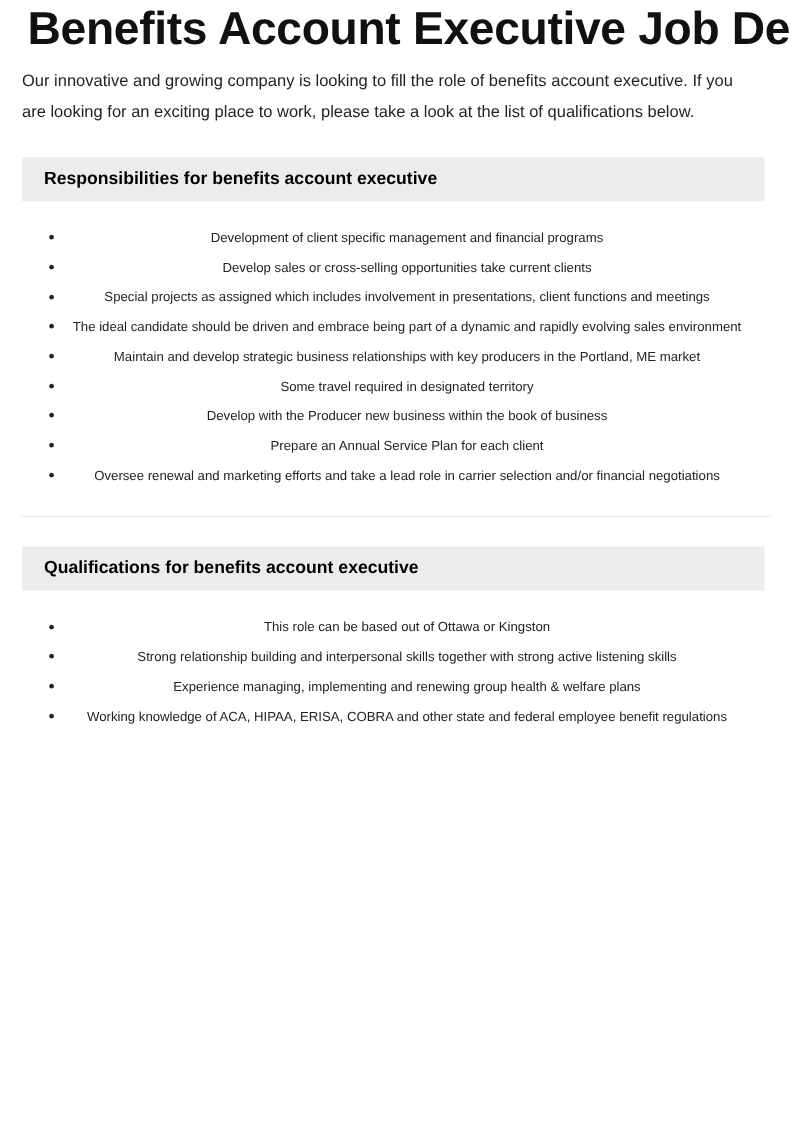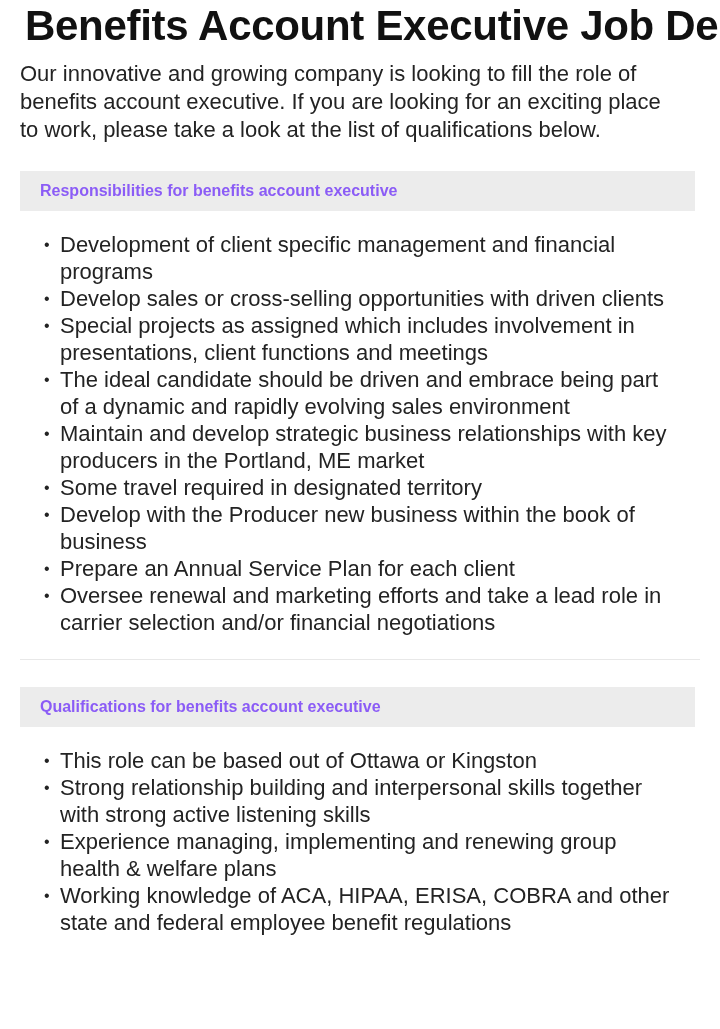--- a/index.html
+++ b/index.html
@@ -27,58 +27,59 @@
     letter-spacing: -0.3px;
     color: #111111;
     margin: 0;
     padding: 6px 20px 0 25px;
     line-height: 40px;
     white-space: nowrap;
   }
   .intro {
     margin: 0;
     padding: 14px 36px 0 20px;
-    font-size: 22px;
+    font-size: 15px;
     line-height: 28px;
     color: #232323;
     font-weight: normal;
   }
   .section {
     margin: 0;
     padding: 0;
   }
   .section-divider {
     height: 1px;
     background: #e8e8e8;
     margin: 23px 20px 0 20px;
     border: 0;
   }
   .section-header {
     background: #ececec;
     margin: 27px 25px 0 20px;
     padding: 10px 20px 11px 20px;
     font-size: 16px;
     font-weight: bold;
-    color: #8b5cf6;
+    color: #000000;
     line-height: 19px;
   }
   .section-header.second {
   }
   ul.bullet-list {
     list-style: none;
     margin: 0;
     padding: 20px 40px 0 44px;
   }
   ul.bullet-list li {
     position: relative;
-    font-size: 22px;
+    font-size: 12px;
     line-height: 27px;
     color: #232323;
     padding-left: 16px;
     margin-bottom: 0px;
+    text-align: center;
   }
   ul.bullet-list li::before {
     content: "\2022";
     position: absolute;
     left: 0;
     top: 0;
     font-size: 16px;
     line-height: 27px;
     color: #232323;
   }
@@ -91,21 +92,21 @@
 <div class="page">
 
   <h1 class="page-title">Benefits Account Executive Job Description</h1>
 
   <p class="intro">Our innovative and growing company is looking to fill the role of benefits account executive. If you are looking for an exciting place to work, please take a look at the list of qualifications below.</p>
 
   <div class="section">
     <div class="section-header">Responsibilities for benefits account executive</div>
     <ul class="bullet-list list-responsibilities">
         <li>Development of client specific management and financial programs</li>
-        <li>Develop sales or cross-selling opportunities with driven clients</li>
+        <li>Develop sales or cross-selling opportunities take current clients</li>
         <li>Special projects as assigned which includes involvement in presentations, client functions and meetings</li>
         <li>The ideal candidate should be driven and embrace being part of a dynamic and rapidly evolving sales environment</li>
         <li>Maintain and develop strategic business relationships with key producers in the Portland, ME market</li>
         <li>Some travel required in designated territory</li>
         <li>Develop with the Producer new business within the book of business</li>
         <li>Prepare an Annual Service Plan for each client</li>
         <li>Oversee renewal and marketing efforts and take a lead role in carrier selection and/or financial negotiations</li>
       </ul>
   </div>
 

